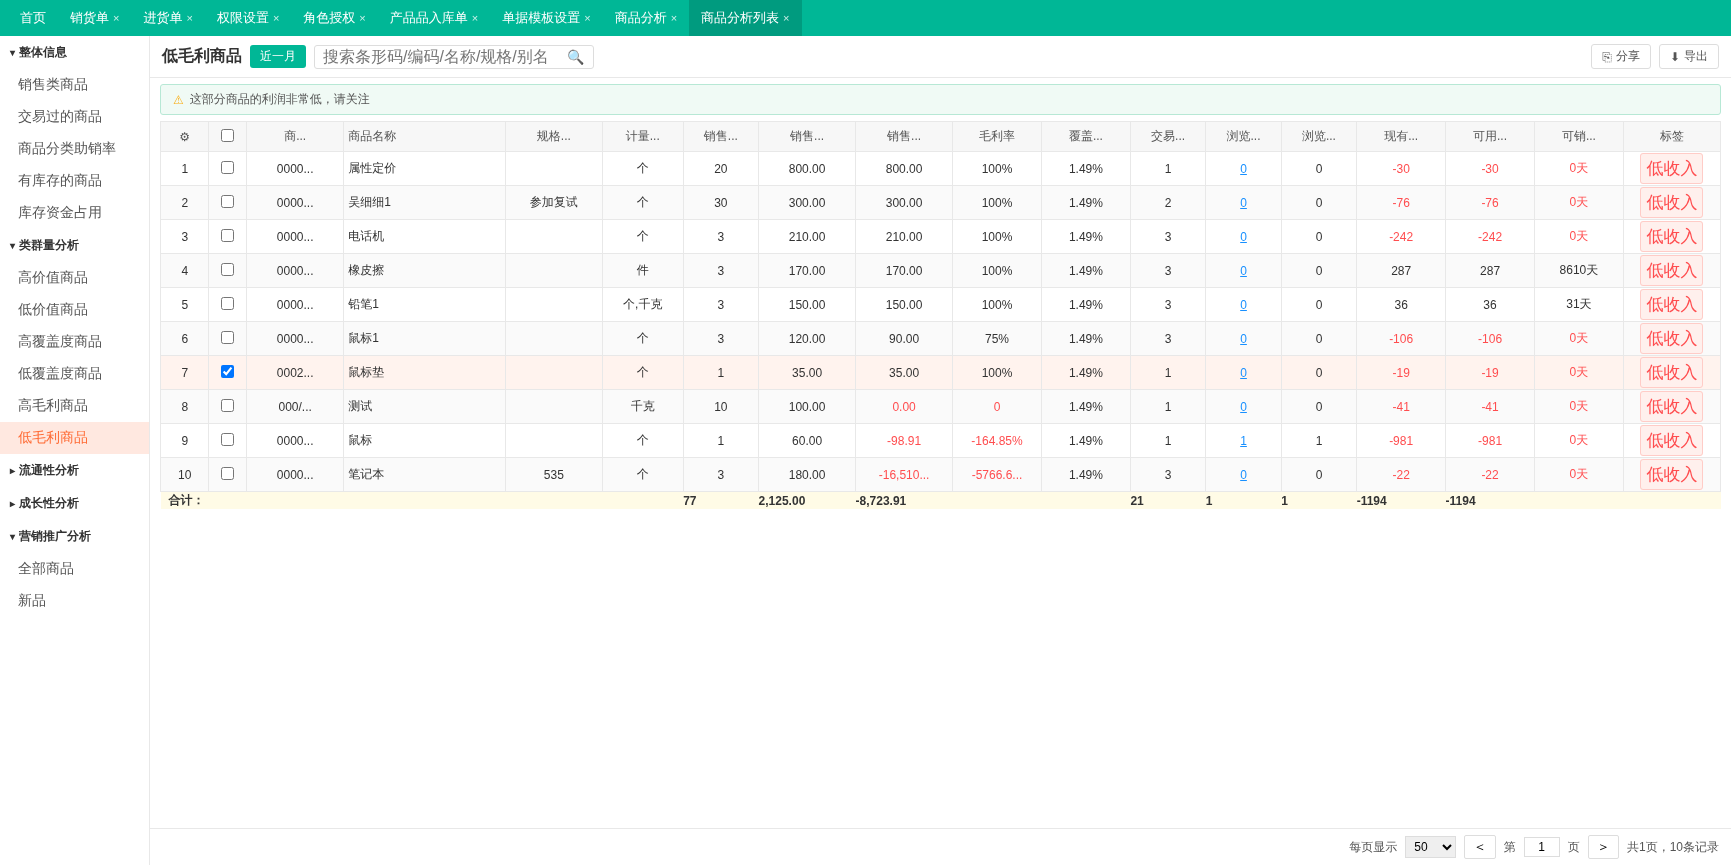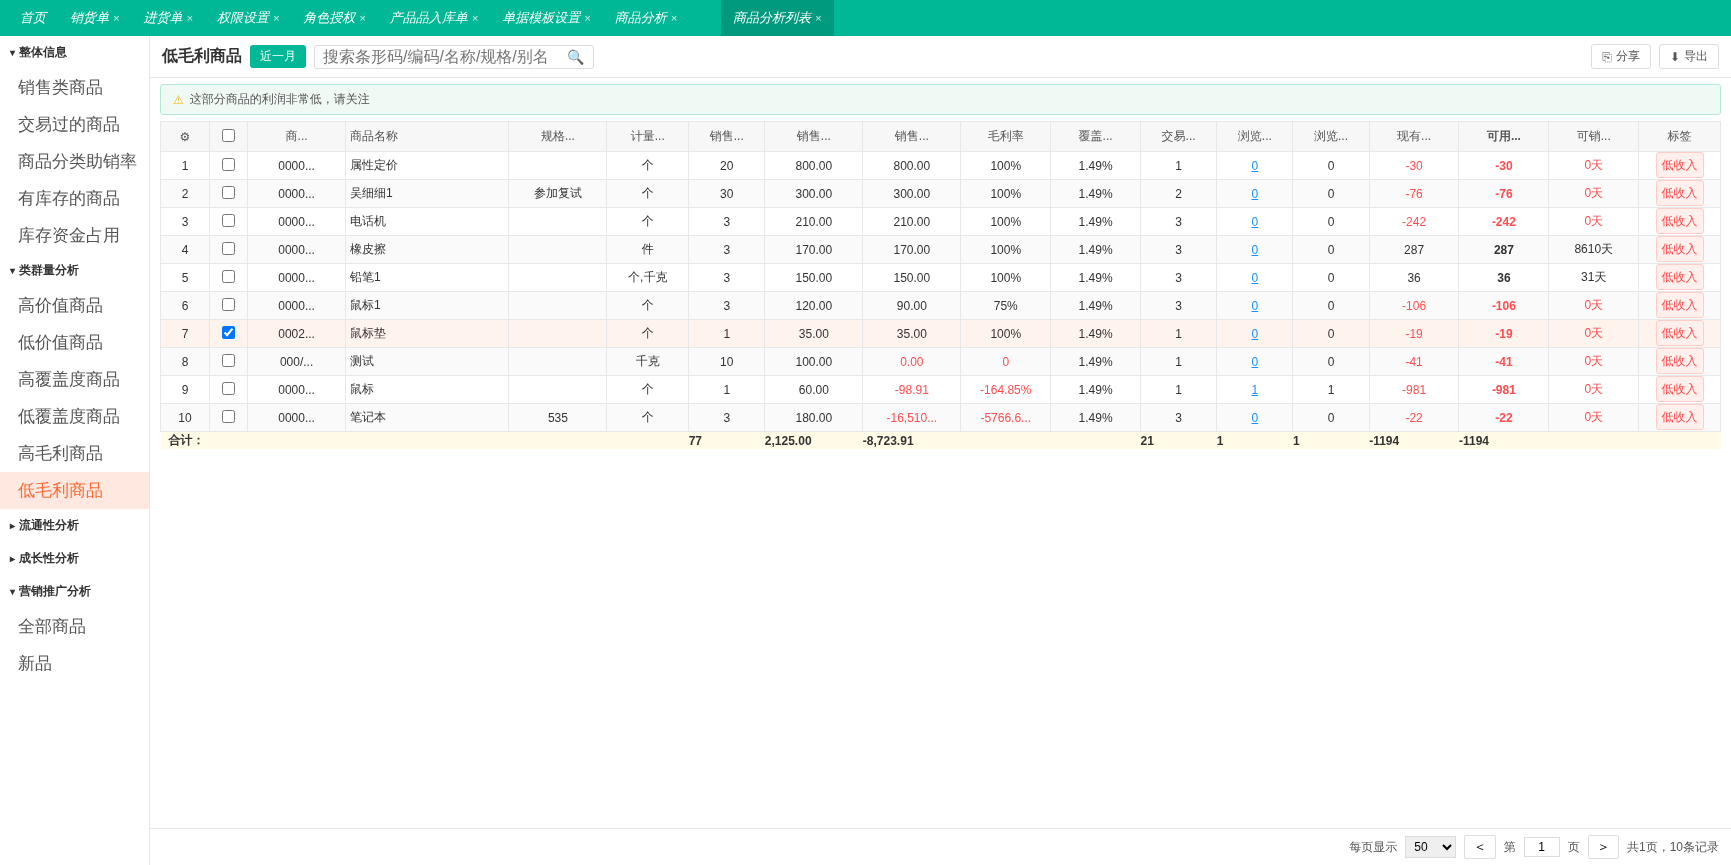--- a/index.html
+++ b/index.html
@@ -5,33 +5,32 @@
     * { box-sizing: border-box; margin: 0; padding: 0; }
     body { font-family: 'Microsoft YaHei', Arial, sans-serif; font-size: 12px; background: #f5f5f5; color: #333; }
     
     
     .top-nav {
       background: #00b796;
       display: flex;
       align-items: center;
       height: 36px;
       padding: 0 8px;
-      font-style: italic;
     }
     .top-nav .nav-item {
       color: #fff;
       padding: 0 12px;
       height: 36px;
       display: flex;
       align-items: center;
       cursor: pointer;
       font-size: 13px;
       white-space: nowrap;
     }
-    .top-nav .nav-item.active { background: rgba(0,0,0,0.15); margin-left: 32px; }
+    .top-nav .nav-item.active { background: rgba(0,0,0,0.15); }
     .top-nav .nav-item .close-x {
       margin-left: 4px;
       font-size: 11px;
       opacity: 0.8;
     }
 
     
     .main-layout {
       display: flex;
       height: calc(100vh - 36px);
@@ -53,21 +52,21 @@
       color: #333;
       cursor: pointer;
       font-weight: bold;
     }
     .sidebar-group-header .arrow {
       margin-right: 4px;
       font-size: 10px;
     }
     .sidebar-item {
       padding: 7px 10px 7px 18px;
-      font-size: 17px;
+      font-size: 14px;
       color: #555;
       cursor: pointer;
     }
     .sidebar-item.active { background: #ffe8e0; color: #ff6b35; }
 
     
     .content-area {
       flex: 1;
       display: flex;
       flex-direction: column;
@@ -180,21 +179,21 @@
     tbody tr.selected-row { background: #fff3ee; }
     tbody tr:nth-child(even) { background: #fafafa; }
     tbody tr.selected-row:nth-child(even) { background: #fff3ee; }
     
     .tag-low-income {
       background: #fff0ed;
       color: #ff4d4f;
       border: 1px solid #ffccc7;
       border-radius: 3px;
       padding: 5px 5px;
-      font-size: 12px;
+      font-size: 17px;
     }
     .text-link { color: #1890ff; text-decoration: underline; cursor: pointer; }
     
     
     .pagination-bar {
       display: flex;
       align-items: center;
       justify-content: flex-end;
       padding: 6px 12px;
       border-top: 1px solid #e8e8e8;
@@ -235,21 +234,21 @@
     .col-unit { width: 60px; }
     .col-sale-qty { width: 56px; }
     .col-sale-price { width: 72px; }
     .col-sale-amt { width: 72px; }
     .col-gross { width: 66px; }
     .col-cover { width: 66px; }
     .col-trade { width: 56px; }
     .col-view1 { width: 56px; }
     .col-view2 { width: 56px; }
     .col-current { width: 66px; }
-    .col-avail { width: 66px; font-weight: bold; }
+    .col-avail { width: 66px; }
     .col-saleable { width: 66px; }
     .col-tag { width: 60px; }
 
     .footer-row td {
       background: #fffbe6 !important;
       font-weight: bold;
     }
     
     .col-icon { width: 36px; }
   </style>

